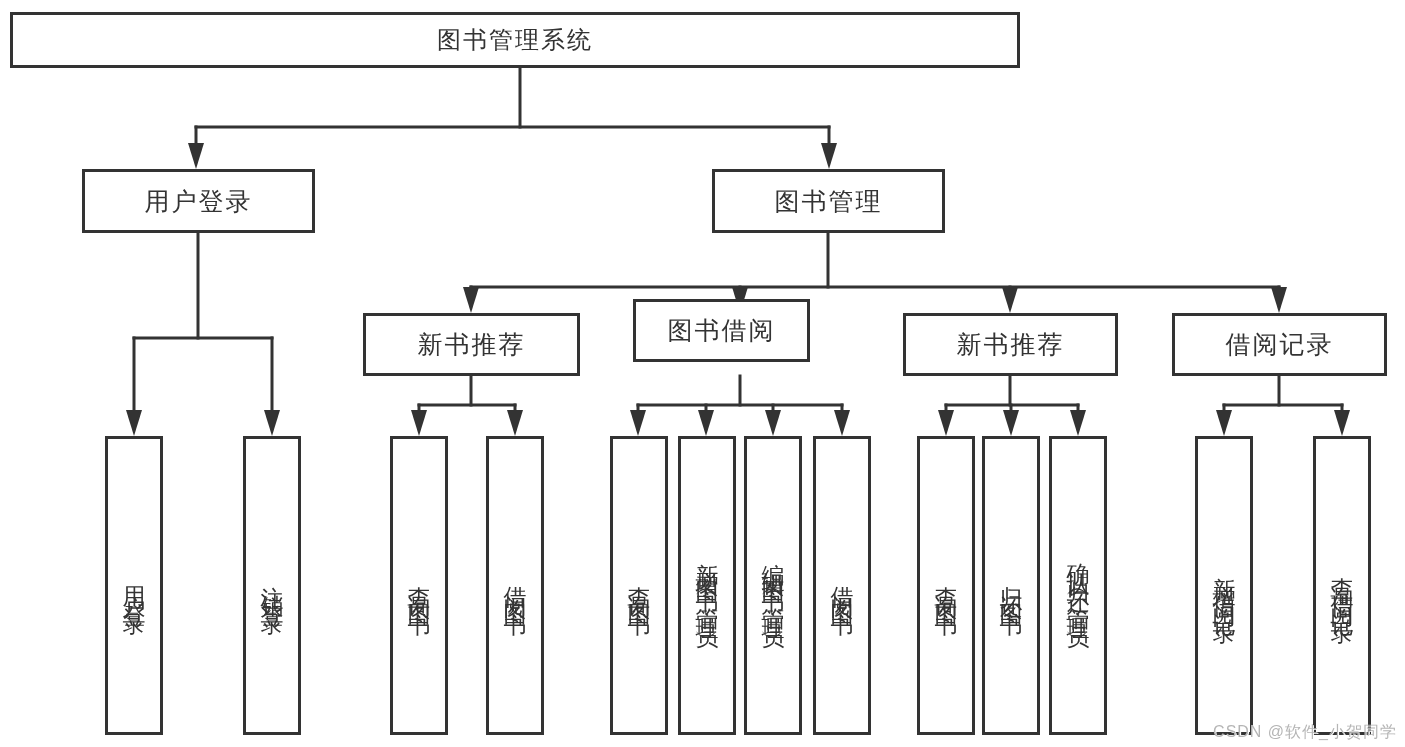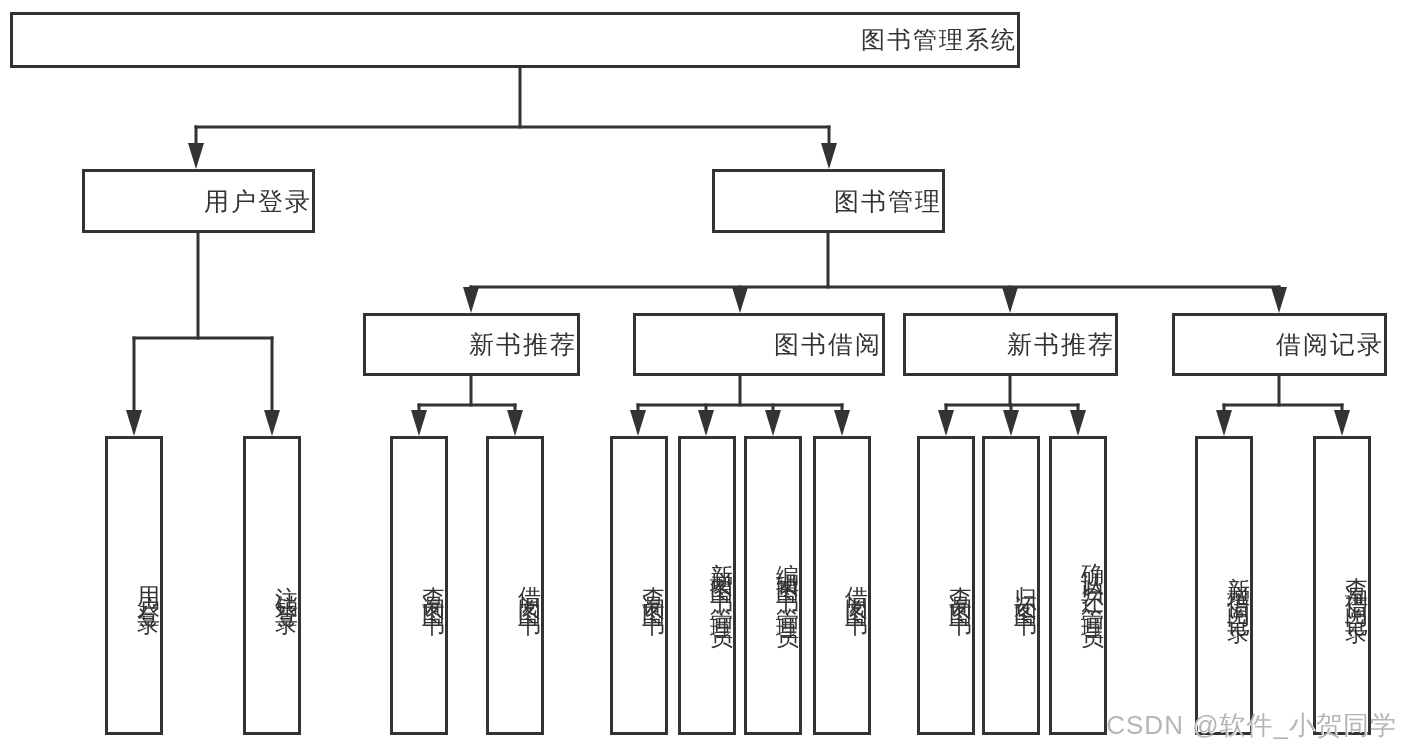--- a/index.html
+++ b/index.html
@@ -7,32 +7,32 @@
     width:1405px;height:747px;overflow:hidden;
     background:#ffffff;
     font-family:"Liberation Sans","DejaVu Sans",sans-serif;
   }
   #canvas{position:relative;width:1405px;height:747px;background:var(--bg,#fff);}
   #connectors{position:absolute;left:0;top:0;}
   .hbox,.vbox{
     position:absolute;box-sizing:border-box;
     border:3px solid var(--border,#333);
     background:#fff;color:var(--text,#333);
-    display:flex;align-items:center;justify-content:flex-end;
+    display:flex;align-items:center;justify-content:center;
   }
   .hbox{font-size:25px;letter-spacing:2px;font-weight:400;}
   .hbox.root{font-size:24px;}
   .vbox span{
     writing-mode:vertical-rl;text-orientation:mixed;
     font-size:23px;letter-spacing:9px;line-height:1;
     white-space:nowrap;
   }
   #watermark{
     position:absolute;right:8px;bottom:4px;
-    font-size:26px;color:var(--wm,#b5b5b5);
+    font-size:16px;color:var(--wm,#b5b5b5);
     letter-spacing:1px;text-shadow:1px 1px 0 #ffffff;
     pointer-events:none;
   }
 </style>
 </head>
 <body>
 
 <div id="canvas">
 
   <svg id="connectors" width="1405" height="747">
@@ -97,21 +97,21 @@
   <div class="hbox" style="left:82px;top:169px;width:233px;height:64px">
     <span>用户登录</span>
   </div>
   <div class="hbox" style="left:712px;top:169px;width:233px;height:64px">
     <span>图书管理</span>
   </div>
 
   <div class="hbox" style="left:363px;top:313px;width:217px;height:63px">
     <span>新书推荐</span>
   </div>
-  <div class="hbox" style="left:633px;top:313px;width:252px;height:63px">
+  <div class="hbox" style="left:633px;top:299px;width:177px;height:63px">
     <span>图书借阅</span>
   </div>
   <div class="hbox" style="left:903px;top:313px;width:215px;height:63px">
     <span>新书推荐</span>
   </div>
   <div class="hbox" style="left:1172px;top:313px;width:215px;height:63px">
     <span>借阅记录</span>
   </div>
 
   <div class="vbox" style="left:105px;top:436px;width:58px;height:299px">

